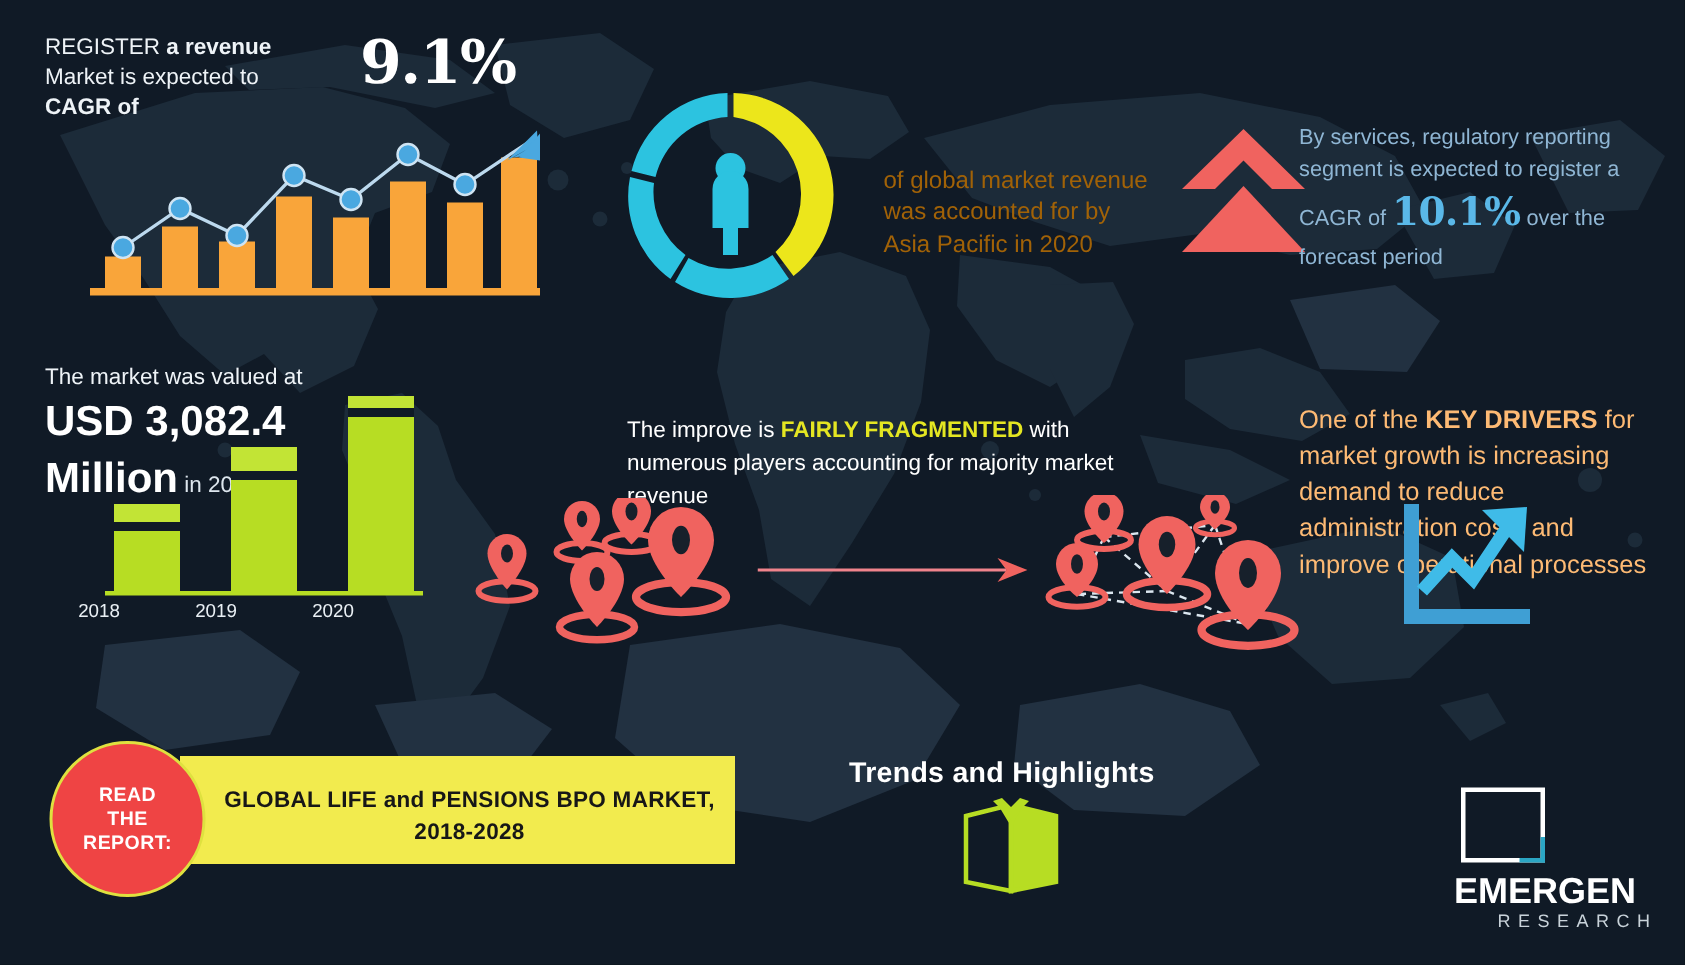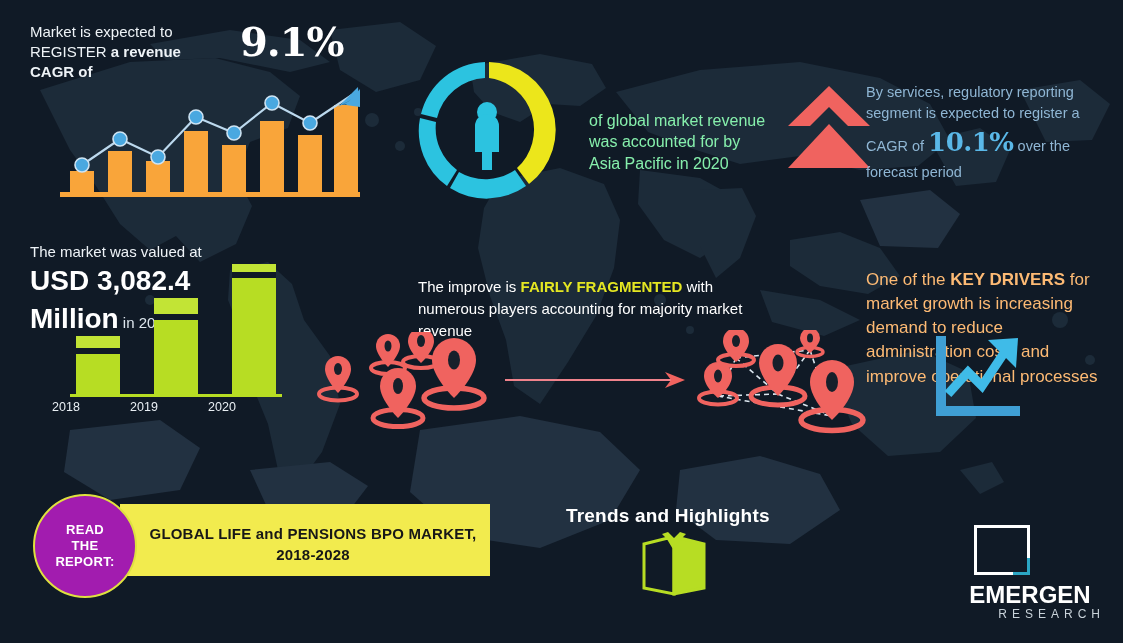--- a/index.html
+++ b/index.html
@@ -45,21 +45,21 @@
   
   #orange-chart{left:60px; top:85px; width:300px; height:115px;}
 
   
   #donut{left:412px; top:55px; width:150px; height:150px;}
 
   
   #apac-value{left:588px; top:60px; font-size:40px; line-height:1;}
   #apac-text{
     left:589px; top:110px; width:180px;
-    font-size:16px; line-height:1.33; color:#86efac;
+    font-size:16px; line-height:1.33; color:#a16207;
   }
 
   
   #chevrons{left:786px; top:82px; width:86px; height:88px;}
 
   
   #services-text{
     left:866px; top:82px; width:246px;
     font-size:14.5px; line-height:1.45; color:#8fb6d4;
   }
@@ -126,21 +126,21 @@
     color:#171717;
     font-size:15px;
     font-weight:700;
     line-height:1.4;
     letter-spacing:0.2px;
   }
   #report-circle{
     left:33px; top:494px;
     width:104px; height:104px;
     border-radius:50%;
-    background:#a21caf;
+    background:#ef4444;
     border:2.5px solid #dfe13f;
     box-sizing:border-box;
     display:flex;
     align-items:center;
     justify-content:center;
   }
   #report-circle-text{
     font-size:13px;
     font-weight:700;
     color:#ffffff;
@@ -235,22 +235,22 @@
     <g fill="#223141">
       <path d="M420 430 L520 416 L600 432 L640 470 L610 520 L540 548 L460 536 L410 492 Z"></path>
       <path d="M680 470 L760 456 L820 474 L840 510 L790 544 L716 540 L676 510 Z"></path>
       <path d="M70 430 L160 420 L200 448 L180 490 L110 500 L64 472 Z"></path>
       <path d="M860 200 L930 190 L960 214 L938 248 L880 246 Z"></path>
       <path d="M250 470 L330 462 L368 486 L342 520 L272 518 Z"></path>
     </g>
   </svg>
 
   <div class="abs" id="cagr-text">
+    <div><span>REGISTER </span><span class="t-bold">a revenue</span></div>
     <div>Market is expected to</div>
-    <div><span>REGISTER </span><span class="t-bold">a revenue</span></div>
     <div class="t-bold">CAGR of</div>
   </div>
   <div class="abs big-white" id="cagr-value">9.1%</div>
 
   <svg class="abs" id="orange-chart" viewBox="0 0 300 115">
     <g fill="#f9a53a">
       <rect x="10" y="86" width="24" height="22"></rect>
       <rect x="48" y="66" width="24" height="42"></rect>
       <rect x="86" y="76" width="24" height="32"></rect>
       <rect x="124" y="46" width="24" height="62"></rect>

